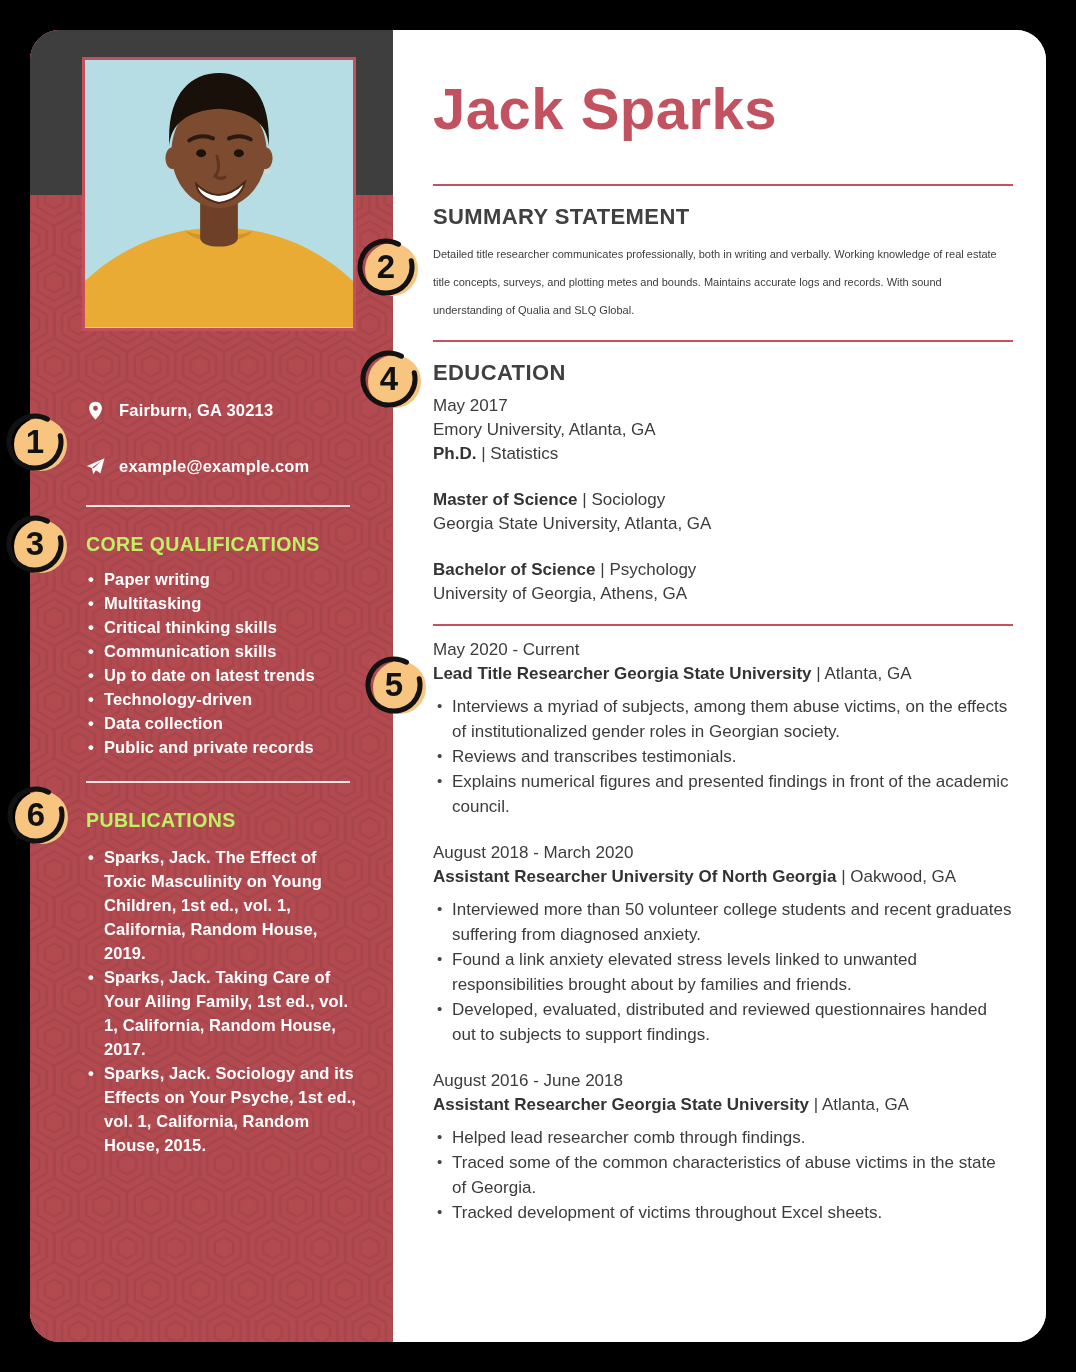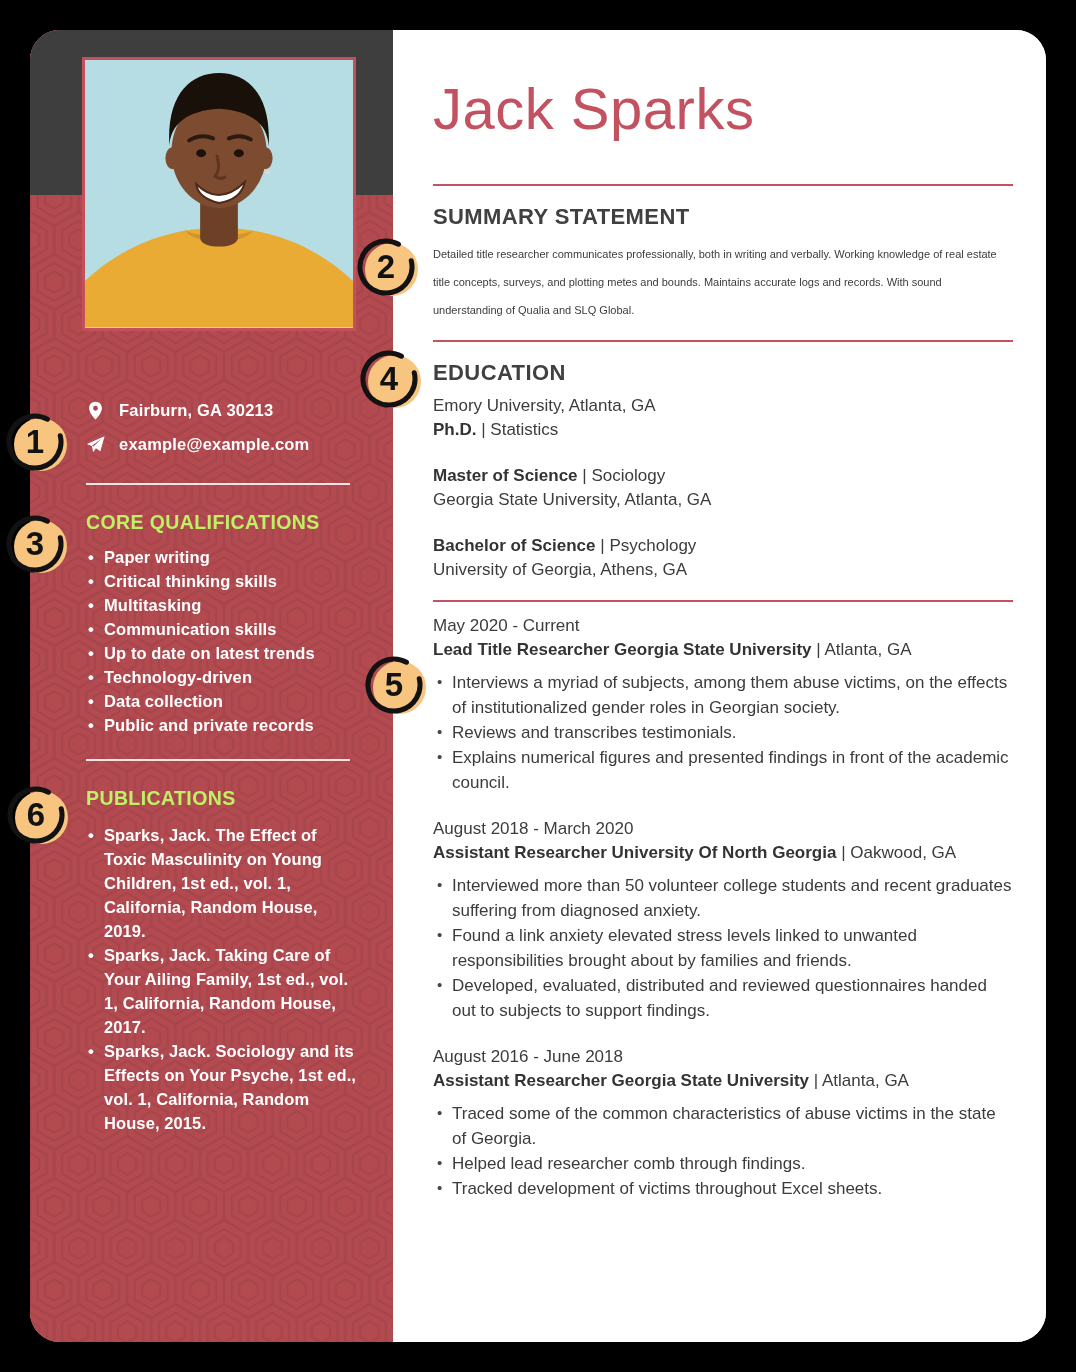--- a/index.html
+++ b/index.html
@@ -13,35 +13,35 @@
   
   .sidebar { position:absolute; left:0; top:0; bottom:0; width:363px; background:#b24a50; }
   .sidebar .pattern { position:absolute; inset:0; width:100%; height:100%; }
   .dark-band { position:absolute; left:0; top:0; width:100%; height:165px; background:#3e3e3e; }
   .sidebar-content { position:relative; z-index:2; color:#fff; }
 
   .photo { margin:27px 0 0 52px; width:274px; height:274px; border:3px solid #c4505c; background:#b5dde3; }
   .photo svg { display:block; width:100%; height:100%; }
 
   .contact { list-style:none; margin:62px 0 0 56px; }
-  .contact li { display:flex; align-items:center; gap:14px; height:34px; font-size:16.5px; font-weight:bold; letter-spacing:.2px; }
+  .contact li { display:flex; align-items:center; gap:14px; height:34px; font-size:16.5px; font-weight:bold; letter-spacing:.2px;margin-top:22px; }
   .cicon { width:19px; height:19px; flex:0 0 19px; display:flex; align-items:center; justify-content:center; }
   .cicon svg { width:19px; height:19px; }
 
   .sdivider { width:264px; height:2px; background:rgba(255,255,255,.85); margin:22px 0 0 56px; }
   .sheading { margin:24px 0 0 56px; font-size:19.5px; line-height:26px; letter-spacing:.4px; color:#bef264; }
 
   .sbullets { list-style:none; margin:10px 0 0 56px; width:282px; }
   .sbullets li { position:relative; padding-left:18px; font-size:16.5px; line-height:24px; font-weight:bold; letter-spacing:.1px; }
   .sbullets li::before { content:"•"; position:absolute; left:2px; top:0; }
   .sbullets.pubs { margin-top:12px; width:276px; }
 
   
   .main { position:absolute; left:363px; top:0; right:0; bottom:0; background:#fff; padding:50px 33px 0 40px; color:#3c3c3c; }
-  .name { font-size:58px; line-height:58px; font-weight:normal; color:#c25260; letter-spacing:.5px; }
+  .name { font-size:58px; line-height:58px; font-weight:bold; color:#c25260; letter-spacing:.5px; }
   .rdivider { height:2px; background:#c5525e; margin-top:46px; }
   .rdivider.d2 { margin-top:16px; }
   .rdivider.d3 { margin-top:18px; }
   .mheading { margin-top:18px; font-size:22px; line-height:26px; color:#404040; letter-spacing:.4px; }
   .summary-text { margin-top:10px; font-size:11px; line-height:28px; }
 
   .edu-entry { margin-top:22px; font-size:17px; line-height:24px; }
   .edu-entry.first { margin-top:8px; }
   .edu-entry .degree, .job .role { font-weight:bold; color:#333; }
 
@@ -127,22 +127,22 @@
                 </svg>
             </span>
             <span>example@example.com</span>
           </li>
         </ul>
 
         <div class="sdivider"></div>
         <h2 class="sheading">CORE QUALIFICATIONS</h2>
         <ul class="sbullets">
           <li>Paper writing</li>
+          <li>Multitasking</li>
           <li>Critical thinking skills</li>
-          <li>Multitasking</li>
           <li>Communication skills</li>
           <li>Up to date on latest trends</li>
           <li>Technology-driven</li>
           <li>Data collection</li>
           <li>Public and private records</li>
         </ul>
 
         <div class="sdivider"></div>
         <h2 class="sheading">PUBLICATIONS</h2>
         <ul class="sbullets pubs">
@@ -157,20 +157,21 @@
       <h1 class="name">Jack Sparks</h1>
 
       <div class="rdivider"></div>
       <h2 class="mheading">SUMMARY STATEMENT</h2>
       <p class="summary-text">Detailed title researcher communicates professionally, both in writing and verbally. Working knowledge of real estate title concepts, surveys, and plotting metes and bounds. Maintains accurate logs and records. With sound understanding of Qualia and SLQ Global.</p>
 
       <div class="rdivider d2"></div>
       <h2 class="mheading">EDUCATION</h2>
 
       <div class="edu-entry first">
+        <div>May 2017</div>
         <div>Emory University, Atlanta, GA</div>
         <div>
           <span class="degree">Ph.D.</span>
           <span>|</span>
           <span>Statistics</span>
         </div>
       </div>
 
       <div class="edu-entry">
         <div>
@@ -221,22 +222,22 @@
       </div>
 
       <div class="job">
         <div>August 2016 - June 2018</div>
         <div>
           <span class="role">Assistant Researcher Georgia State University</span>
           <span>|</span>
           <span>Atlanta, GA</span>
         </div>
         <ul class="jbullets">
+          <li>Helped lead researcher comb through findings.</li>
           <li>Traced some of the common characteristics of abuse victims in the state of Georgia.</li>
-          <li>Helped lead researcher comb through findings.</li>
           <li>Tracked development of victims throughout Excel sheets.</li>
         </ul>
       </div>
     </main>
   </div>
 
   <div class="callout c1">
     <span class="fill"></span>
     <svg class="ring" viewBox="0 0 64 64">
         <circle cx="30" cy="31" r="26" fill="none" stroke="#121212" stroke-width="5" stroke-linecap="round" stroke-dasharray="141 22.4" transform="rotate(-14 30 31)"></circle>

